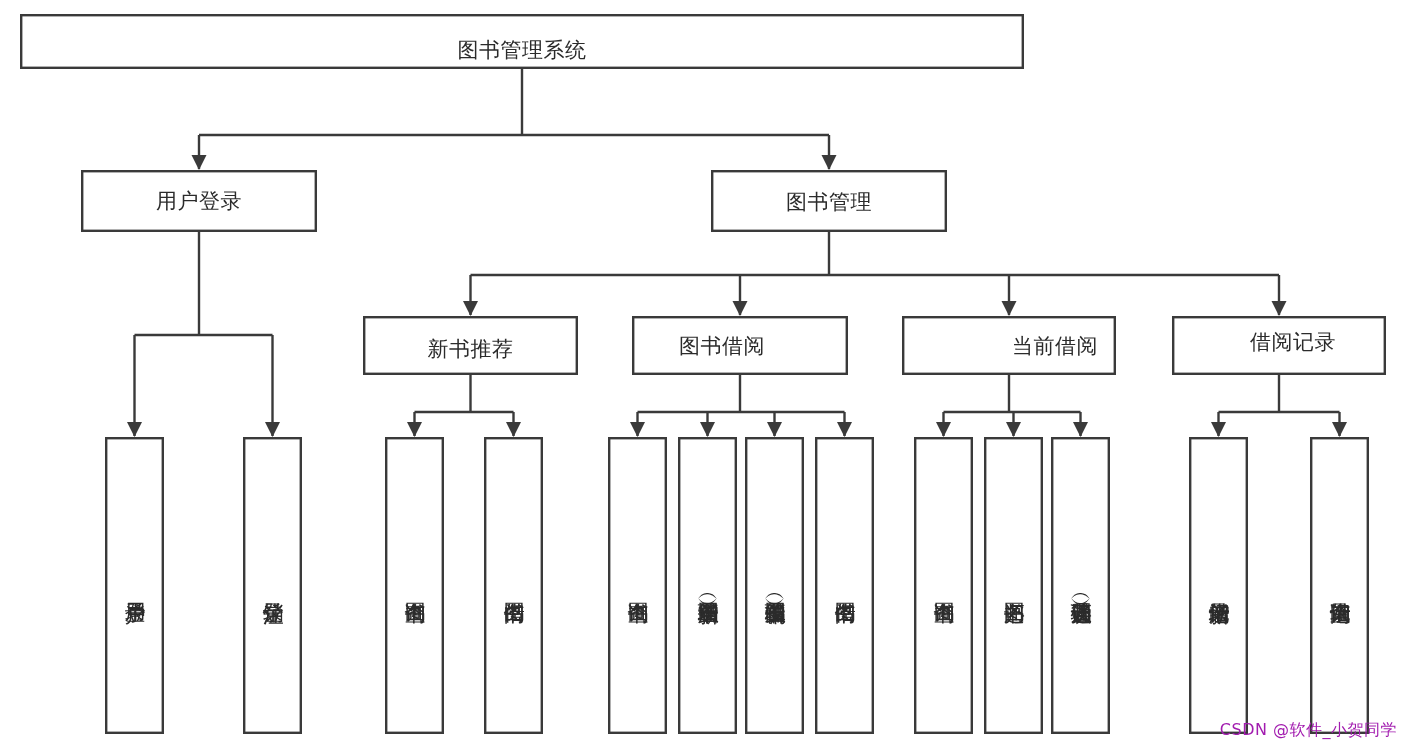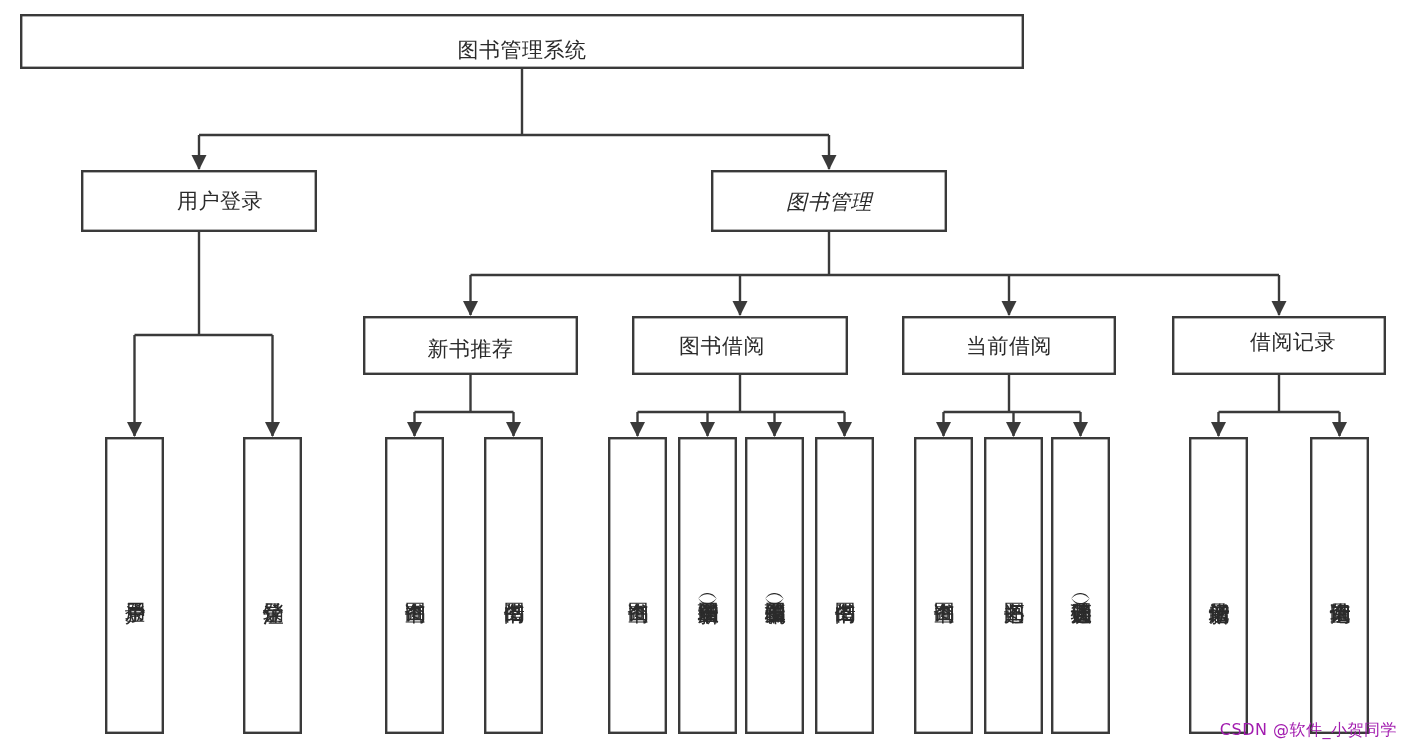--- a/index.html
+++ b/index.html
@@ -152,25 +152,25 @@
       <rect x="816.2" y="438.2" width="56.6" height="294.6" class="node-box"></rect>
       <rect x="915.2" y="438.2" width="56.6" height="294.6" class="node-box"></rect>
       <rect x="985.2" y="438.2" width="56.6" height="294.6" class="node-box"></rect>
       <rect x="1052.2" y="438.2" width="56.6" height="294.6" class="node-box"></rect>
       <rect x="1190.2" y="438.2" width="56.6" height="294.6" class="node-box"></rect>
       <rect x="1311.2" y="438.2" width="56.6" height="294.6" class="node-box"></rect>
     </svg>
 
   <div id="label-layer">
       <div class="node-label-h" style="left: 20px; top: 14px; width: 1004px; height: 72px;">图书管理系统</div>
-      <div class="node-label-h" style="left: 81px; top: 170px; width: 236px; height: 62px; margin-left: 21px;">用户登录</div>
-      <div class="node-label-h" style="left: 711px; top: 170px; width: 236px; height: 64px; font-style: italic;">图书管理</div>
+      <div class="node-label-h" style="left: 81px; top: 170px; width: 236px; height: 62px;">用户登录</div>
+      <div class="node-label-h" style="left: 711px; top: 170px; width: 236px; height: 64px;">图书管理</div>
       <div class="node-label-h" style="left: 363px; top: 310px; width: 215px; height: 77px;">新书推荐</div>
       <div class="node-label-h" style="left: 604px; top: 316px; width: 236px; height: 59px; text-align: right;">图书借阅</div>
-      <div class="node-label-h" style="left: 882px; top: 316px; width: 214px; height: 59px; padding-left: 20px;">当前借阅</div>
+      <div class="node-label-h" style="left: 928px; top: 316px; width: 214px; height: 59px; padding-left: 20px;">当前借阅</div>
       <div class="node-label-h" style="left: 1172px; top: 312px; width: 242px; height: 59px;">借阅记录</div>
       <div class="node-label-v" style="left: 105px; top: 437px; width: 59px; height: 297px;">用户登录</div>
       <div class="node-label-v" style="left: 243px; top: 437px; width: 59px; height: 297px;">注销登录</div>
       <div class="node-label-v" style="left: 385px; top: 437px; width: 59px; height: 297px;">查询图书</div>
       <div class="node-label-v" style="left: 484px; top: 437px; width: 59px; height: 297px;">借阅图书</div>
       <div class="node-label-v" style="left: 608px; top: 437px; width: 59px; height: 297px;">查询图书</div>
       <div class="node-label-v" style="left: 678px; top: 437px; width: 59px; height: 297px;">新增图书（管理员）</div>
       <div class="node-label-v" style="left: 745px; top: 437px; width: 59px; height: 297px;">编辑图书（管理员）</div>
       <div class="node-label-v" style="left: 815px; top: 437px; width: 59px; height: 297px;">借阅图书</div>
       <div class="node-label-v" style="left: 914px; top: 437px; width: 59px; height: 297px;">查询图书</div>

